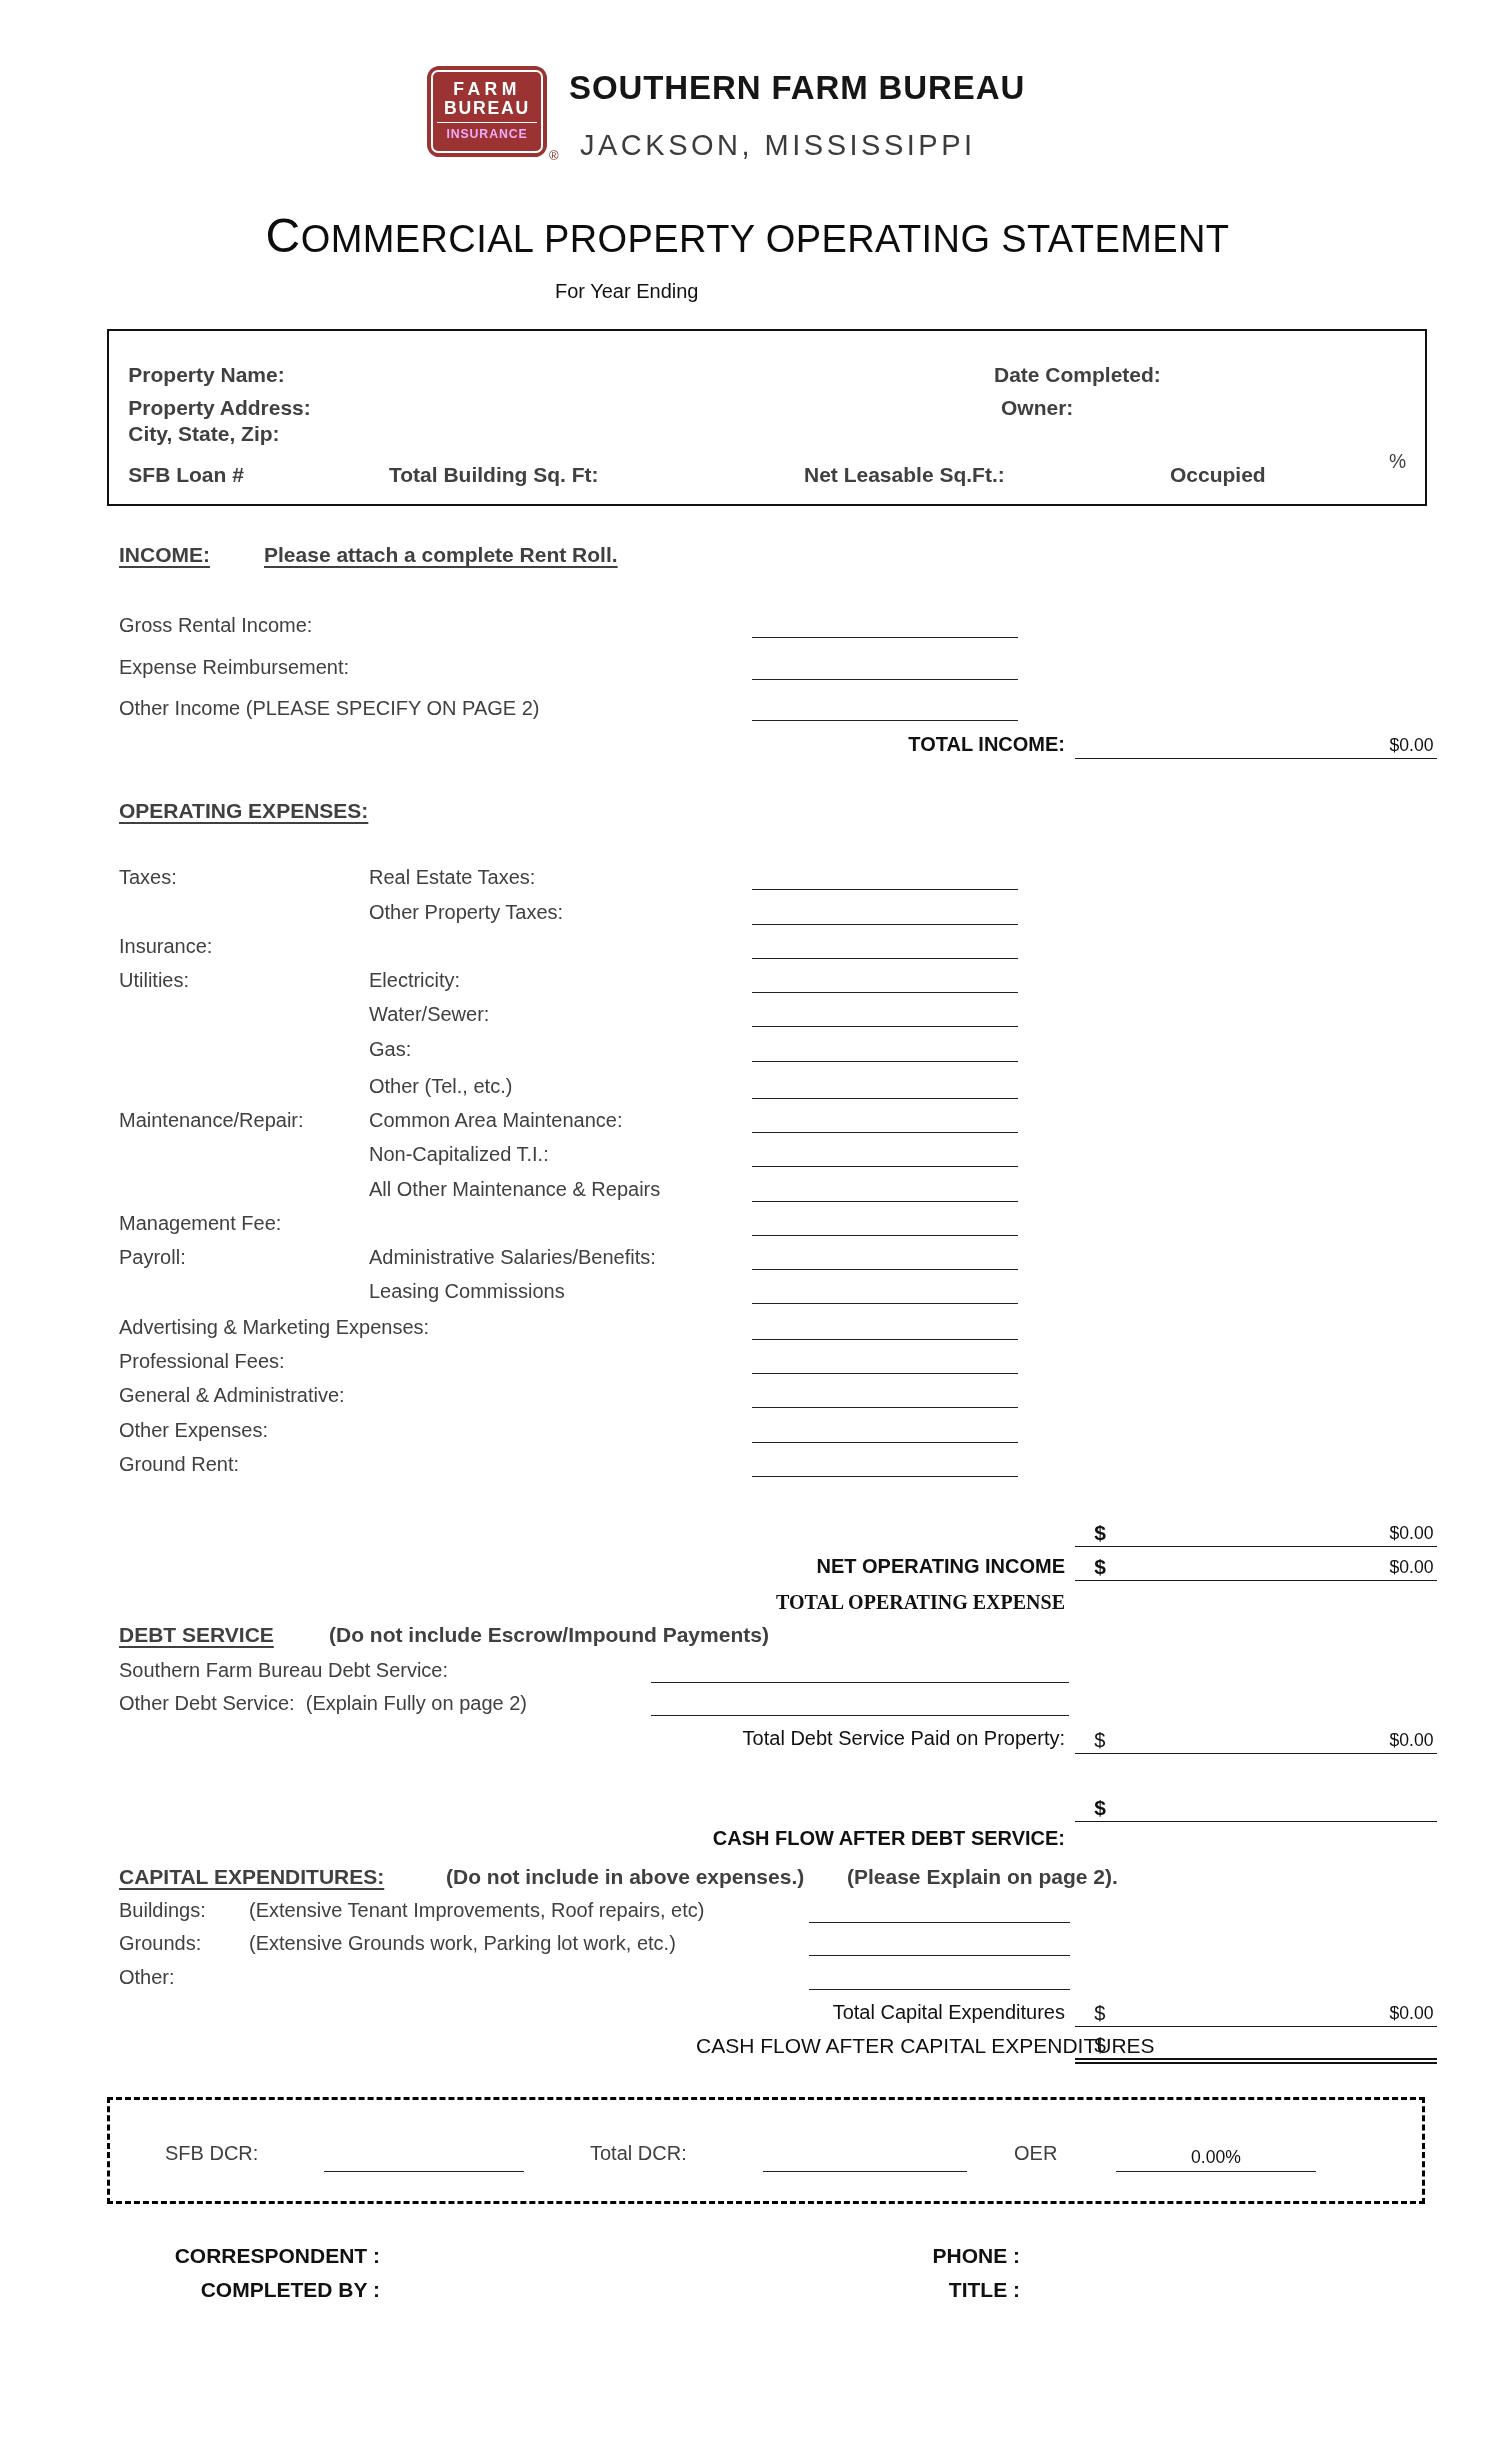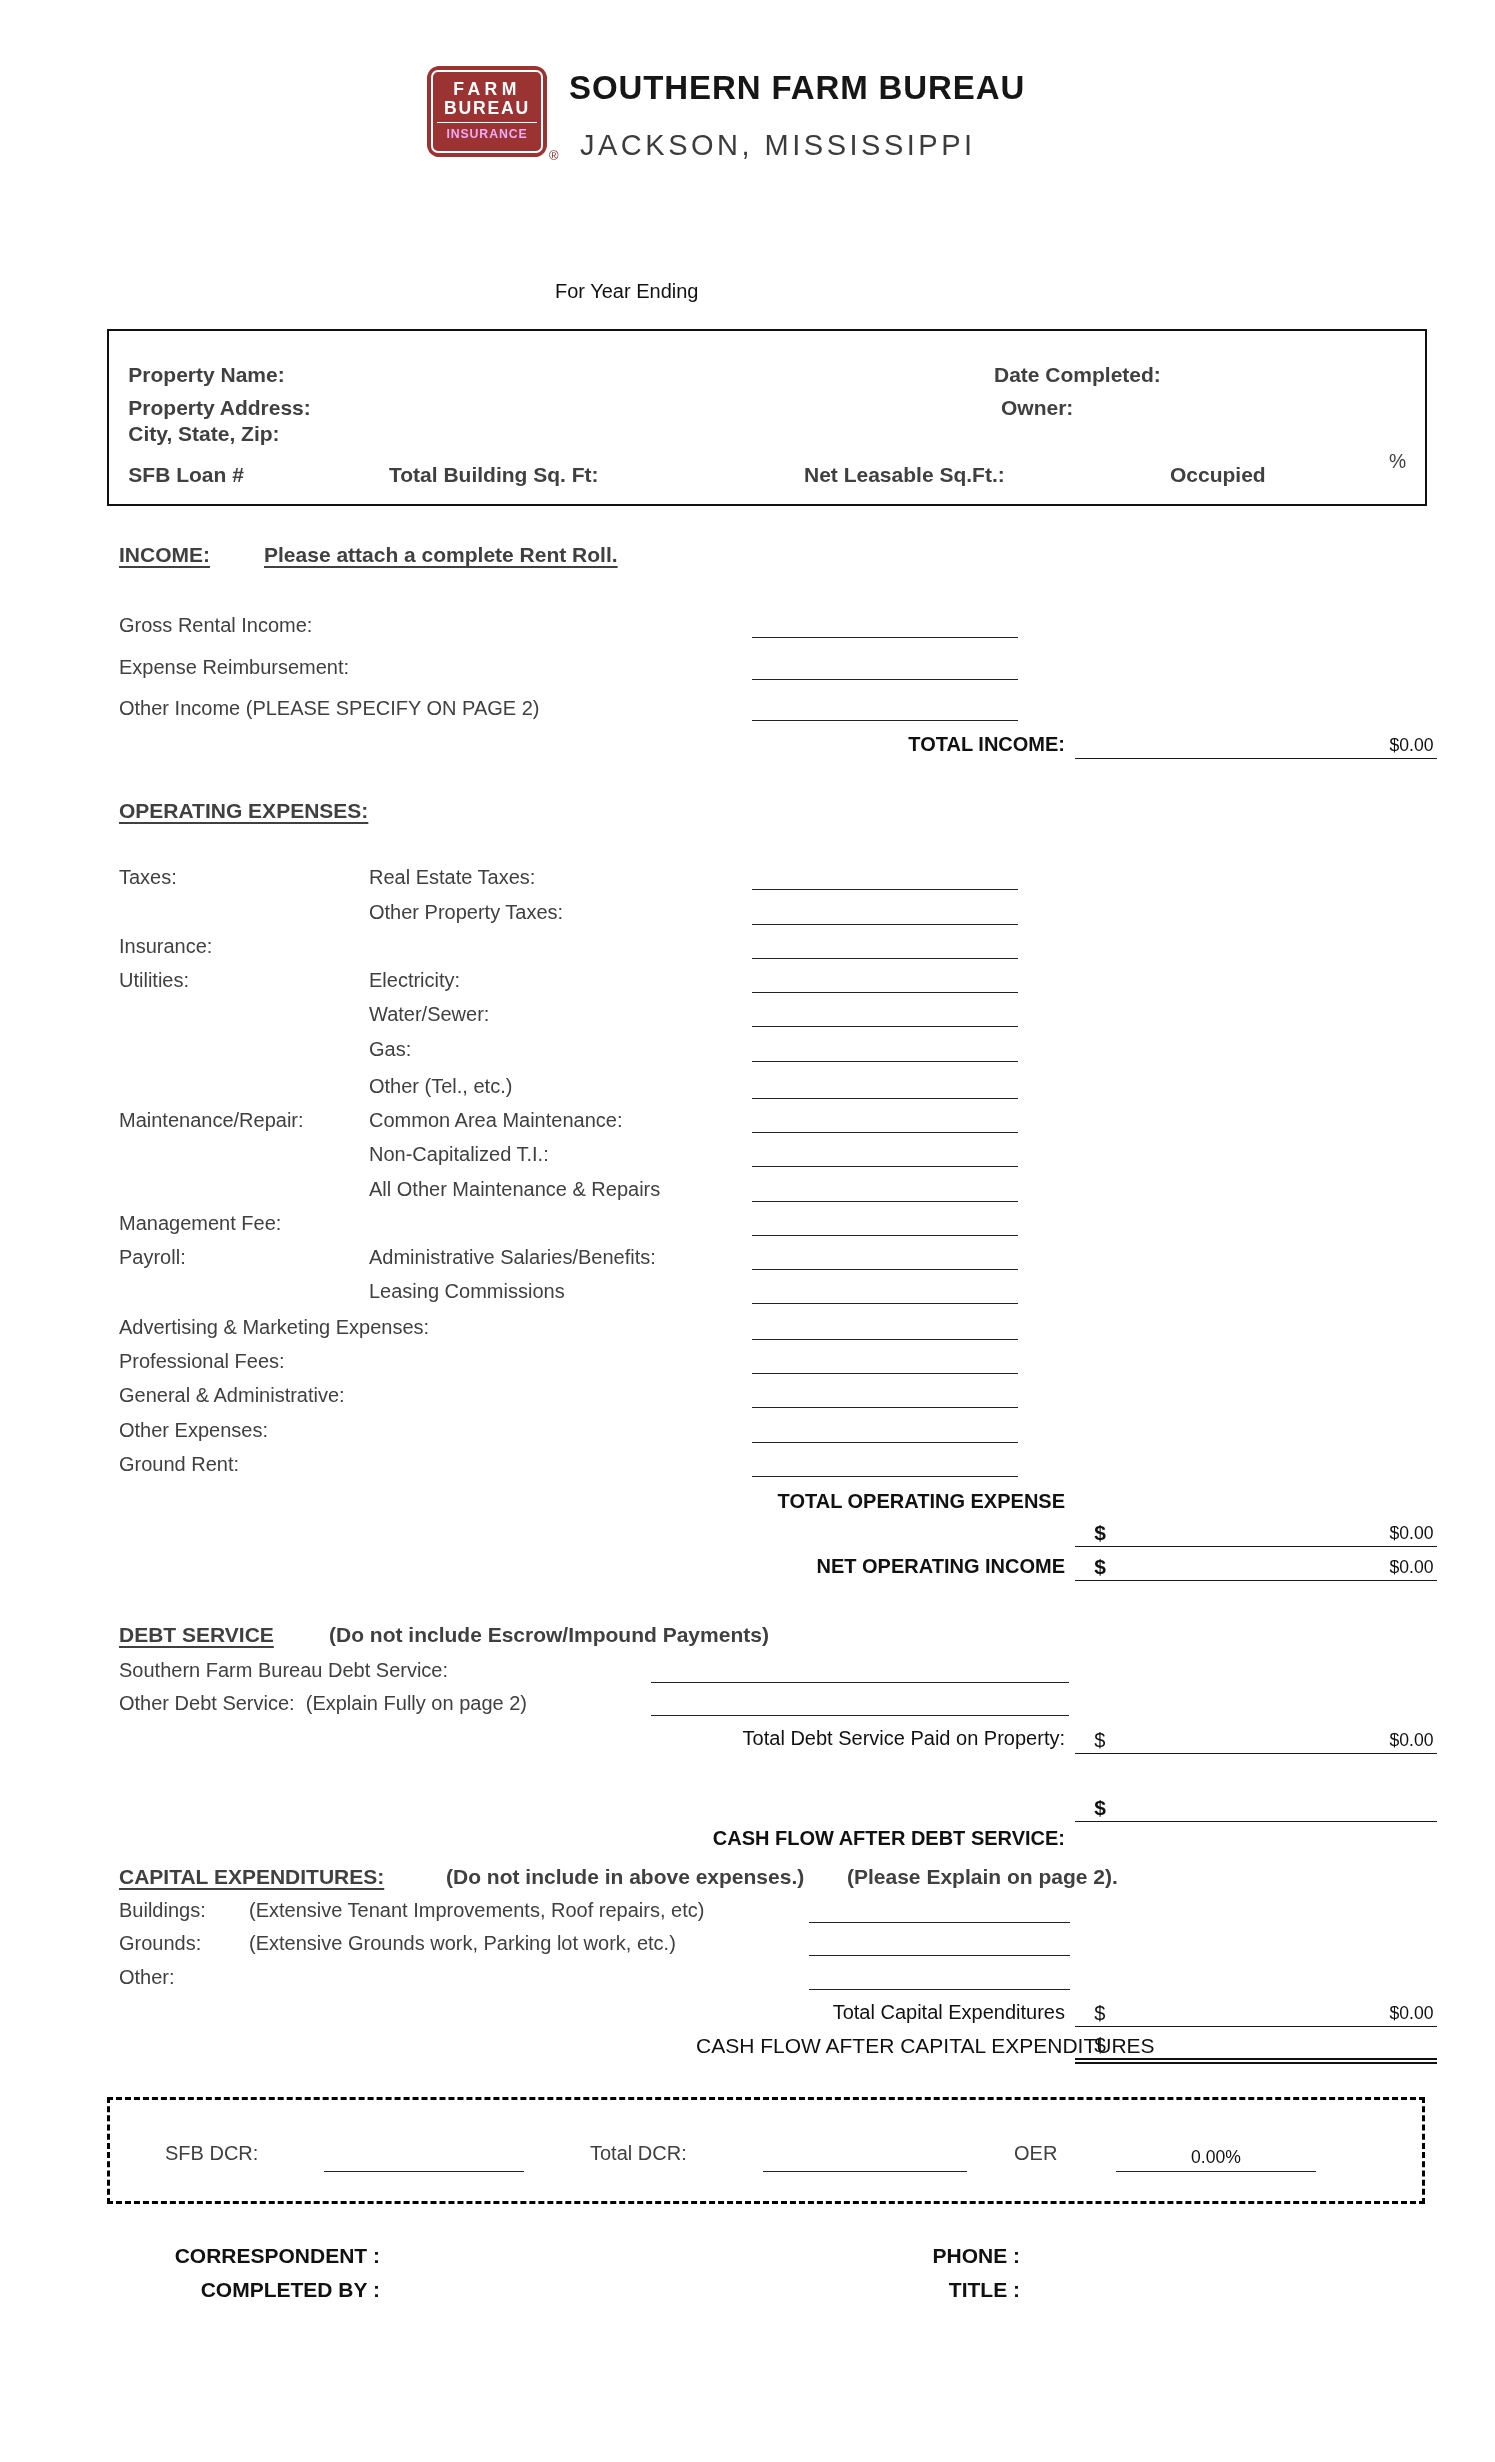--- a/index.html
+++ b/index.html
@@ -49,20 +49,21 @@
       <div class="logo-farm">FARM</div>
       <div class="logo-bureau">BUREAU</div>
       <div class="logo-rule"></div>
       <div class="logo-ins">INSURANCE</div>
     </div>
   </div>
   <div class="reg">®</div>
   <div class="co1">SOUTHERN FARM BUREAU</div>
   <div class="co3">JACKSON, MISSISSIPPI</div>
 
+  <div class="title"><span class="cap">C</span><span>OMMERCIAL PROPERTY OPERATING STATEMENT</span></div>
   <div class="subtitle">For Year Ending</div>
 
   <div class="pbox">
     <div class="lbl" style="left:19.3px;top:32px;">Property Name:</div>
     <div class="lbl" style="left:885px;top:32px;">Date Completed:</div>
     <div class="lbl" style="left:19.3px;top:65px;">Property Address:</div>
     <div class="lbl" style="left:892px;top:65px;">Owner:</div>
     <div class="lbl" style="left:19.3px;top:91px;">City, State, Zip:</div>
     <div class="lbl" style="left:19.3px;top:132px;">SFB Loan #</div>
     <div class="lbl" style="left:280px;top:132px;">Total Building Sq. Ft:</div>
@@ -139,21 +140,21 @@
 
   <div class="lbl" style="left:119px;top:1384px;">General &amp; Administrative:</div>
   <div class="line" style="left:752px;top:1384px;width:266px;height:23px;"></div>
 
   <div class="lbl" style="left:119px;top:1419px;">Other Expenses:</div>
   <div class="line" style="left:752px;top:1419px;width:266px;height:23px;"></div>
 
   <div class="lbl" style="left:119px;top:1453px;">Ground Rent:</div>
   <div class="line" style="left:752px;top:1453px;width:266px;height:23px;"></div>
 
-  <div class="rlabel b" style="top:1490px;">TOTAL OPERATING EXPENSE</div>
+  <div class="rlabel b" style="top:1591px;font-family:Liberation Serif, serif;">TOTAL OPERATING EXPENSE</div>
   <div class="money" style="top:1523px;">
     <span class="cur b">$</span>
     <span class="val">$0.00</span>
   </div>
   <div class="rlabel b" style="top:1555px;">NET OPERATING INCOME</div>
   <div class="money" style="top:1557px;">
     <span class="cur b">$</span>
     <span class="val">$0.00</span>
   </div>
 

